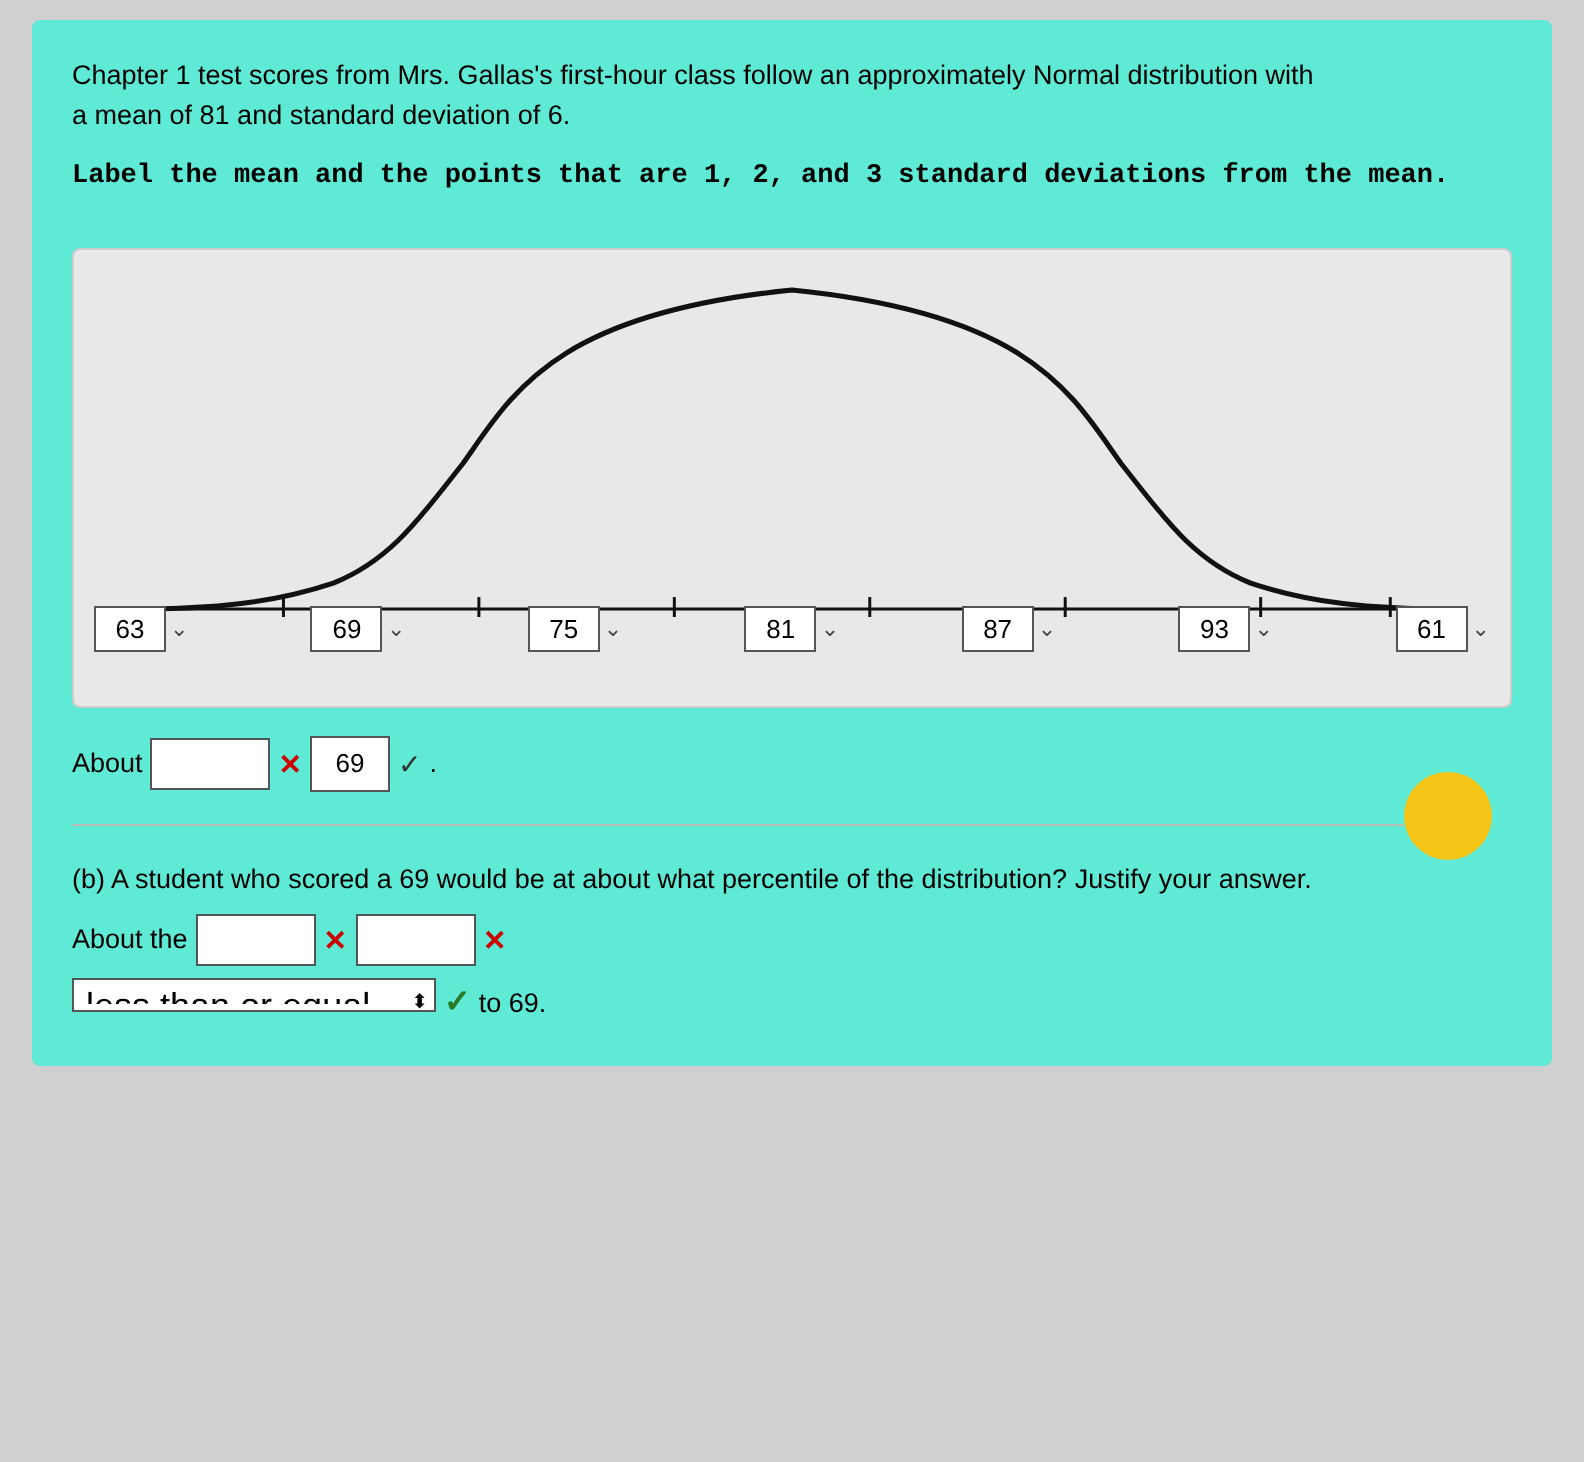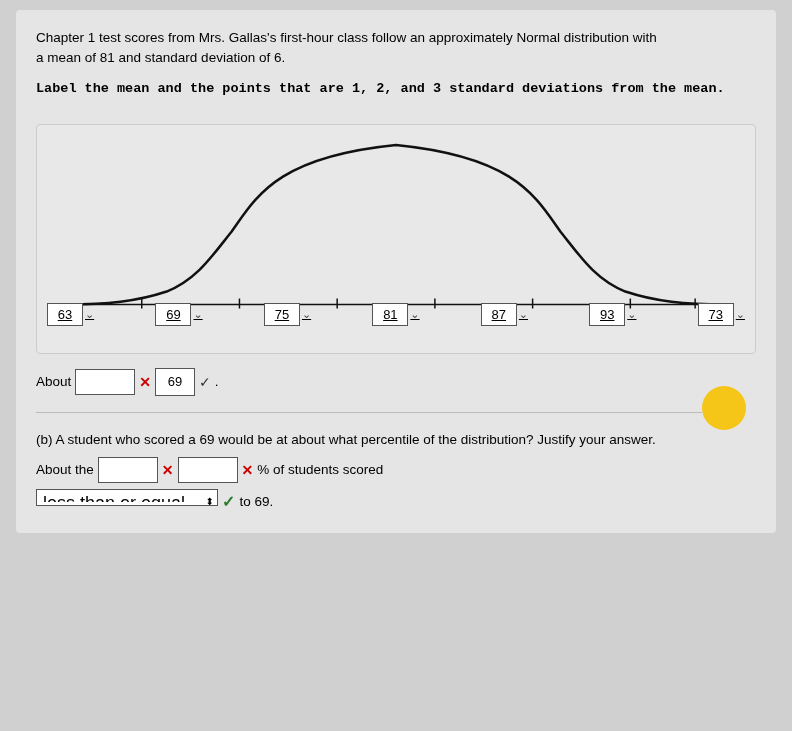--- a/index.html
+++ b/index.html
@@ -7,21 +7,21 @@
       font-family: Arial, sans-serif;
       font-size: 14px;
       background: #d0d0d0;
       display: flex;
       justify-content: center;
       align-items: flex-start;
       min-height: 731px;
       padding: 10px;
     }
     .card {
-      background: #e5e5e5;
+      background: #5eead4;
       width: 760px;
       padding: 18px 20px;
       border-radius: 4px;
     }
     .intro-text {
       font-size: 13.5px;
       line-height: 1.5;
       margin-bottom: 12px;
     }
     .label-instruction {
@@ -48,21 +48,20 @@
       display: flex;
       justify-content: space-between;
       align-items: center;
       padding: 0 0 8px 0;
       margin-top: -8px;
     }
     .axis-item {
       display: flex;
       align-items: center;
       gap: 2px;
-      text-decoration: underline;
     }
     .axis-box {
       border: 1px solid #555;
       padding: 3px 6px;
       font-size: 13px;
       background: #fff;
       min-width: 36px;
       text-align: center;
     }
     .dropdown-arrow {
@@ -211,21 +210,21 @@
       </div>
       <div class="axis-item">
         <div class="axis-box">87</div>
         <span class="dropdown-arrow">⌄</span>
       </div>
       <div class="axis-item">
         <div class="axis-box">93</div>
         <span class="dropdown-arrow">⌄</span>
       </div>
       <div class="axis-item">
-        <div class="axis-box">73</div>
+        <div class="axis-box">61</div>
         <span class="dropdown-arrow">⌄</span>
       </div>
     </div>
   </div>
 
   <div class="part-section">
     <div class="inline-row">
       <span>About</span>
       <input class="input-box" type="text" value="" style="">
       <span class="x-badge">✕</span>
@@ -240,21 +239,20 @@
   <hr class="divider-line">
 
   <div class="part-section">
     <p>(b) A student who scored a 69 would be at about what percentile of the distribution? Justify your answer.</p>
     <div class="part-b-row">
       <span>About the</span>
       <input class="input-box" type="text" value="" style="">
       <span class="x-badge">✕</span>
       <input class="input-box" type="text" value="" style="">
       <span class="x-badge">✕</span>
-      <span>% of students scored</span>
     </div>
     <div class="part-b-row" style="margin-top:6px;">
       <div class="select-wrapper">
         <select class="select-box">
           <option>less than or equal</option>
           <option>less than</option>
           <option>greater than</option>
           <option>greater than or equal</option>
         </select>
       </div>

